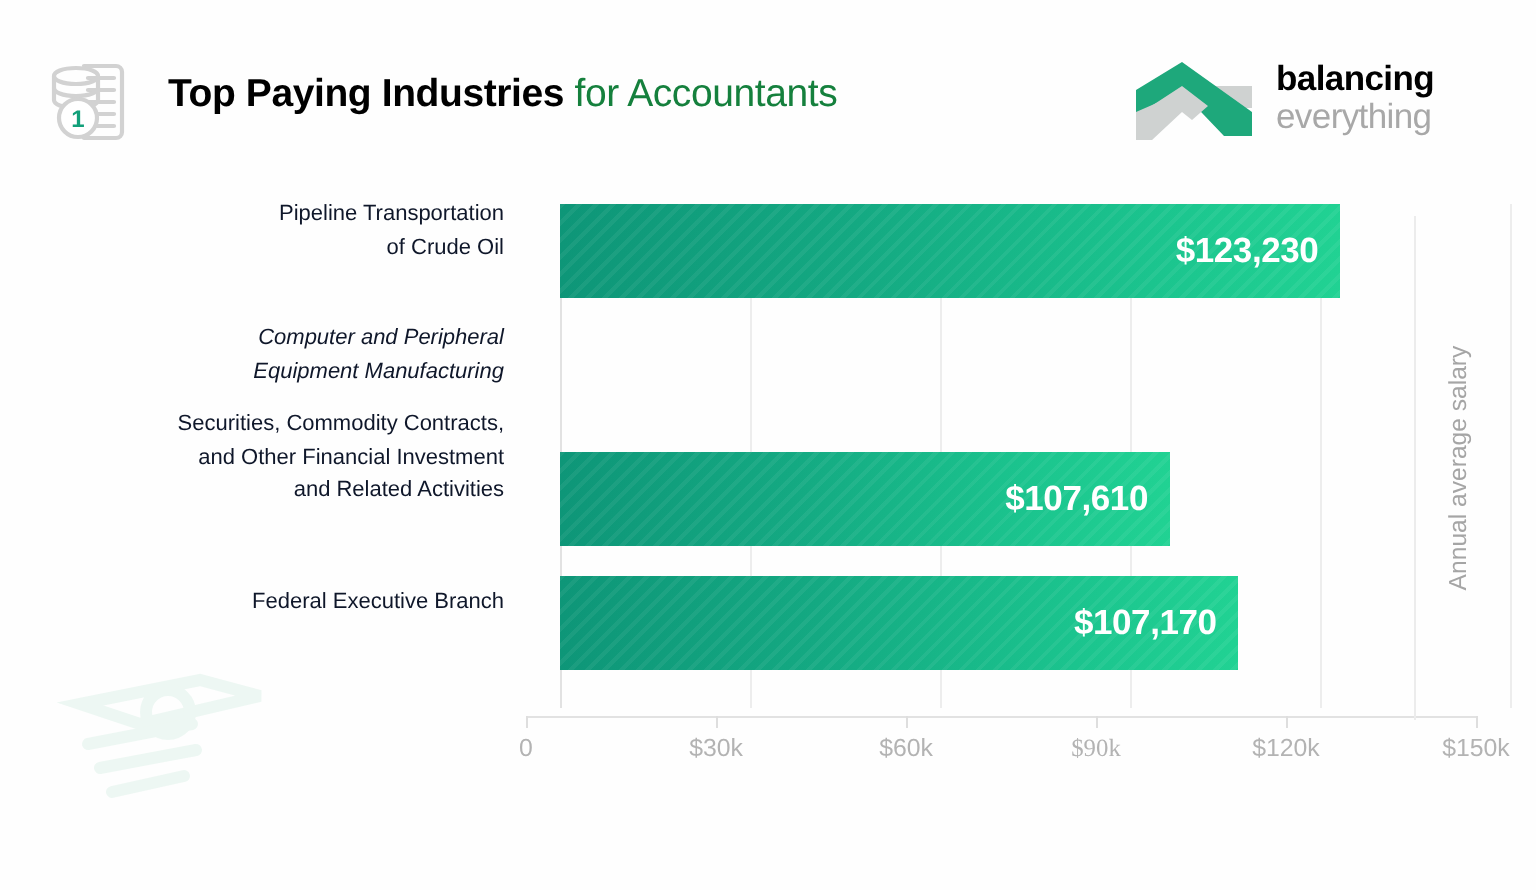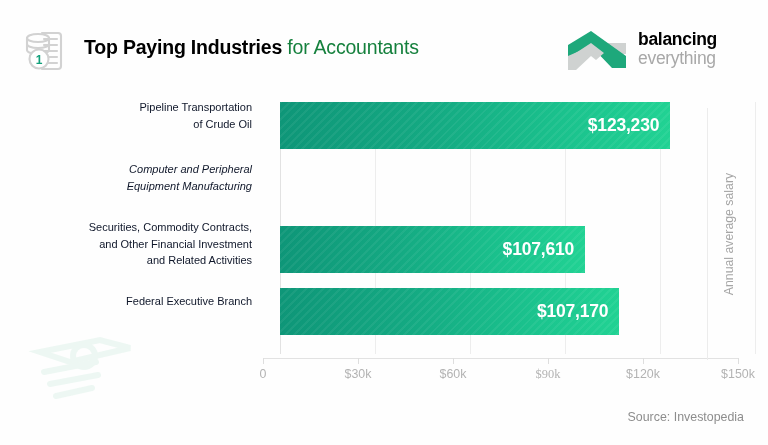--- a/index.html
+++ b/index.html
@@ -324,24 +324,23 @@
         <div class="tick-label" style="left: 643px;">$120k</div>
         <div class="tick" style="left: 738px;"></div>
         <div class="tick-label" style="left: 738px;">$150k</div>
       </div>
 
     <div class="ylabel-rule"></div>
     <div class="ylabel">
       <span>Annual average salary</span>
     </div>
 
-    <div class="source">Source: Investopedia</div>
   <div class="cat-label" style="top: 7px;">Pipeline Transportation
 of Crude Oil</div>
       <div class="cat-label" style="top: 69px; font-style: italic;">Computer and Peripheral
 Equipment Manufacturing</div>
-      <div class="cat-label" style="top: 127px; margin-left: 28px;">Securities, Commodity Contracts,
+      <div class="cat-label" style="top: 112px; margin-left: 28px;">Securities, Commodity Contracts,
 and Other Financial Investment
 and Related Activities</div>
       <div class="cat-label" style="top: 201.25px;">Federal Executive Branch</div>
     </div>
 
 </div>
 
 </body></html>

